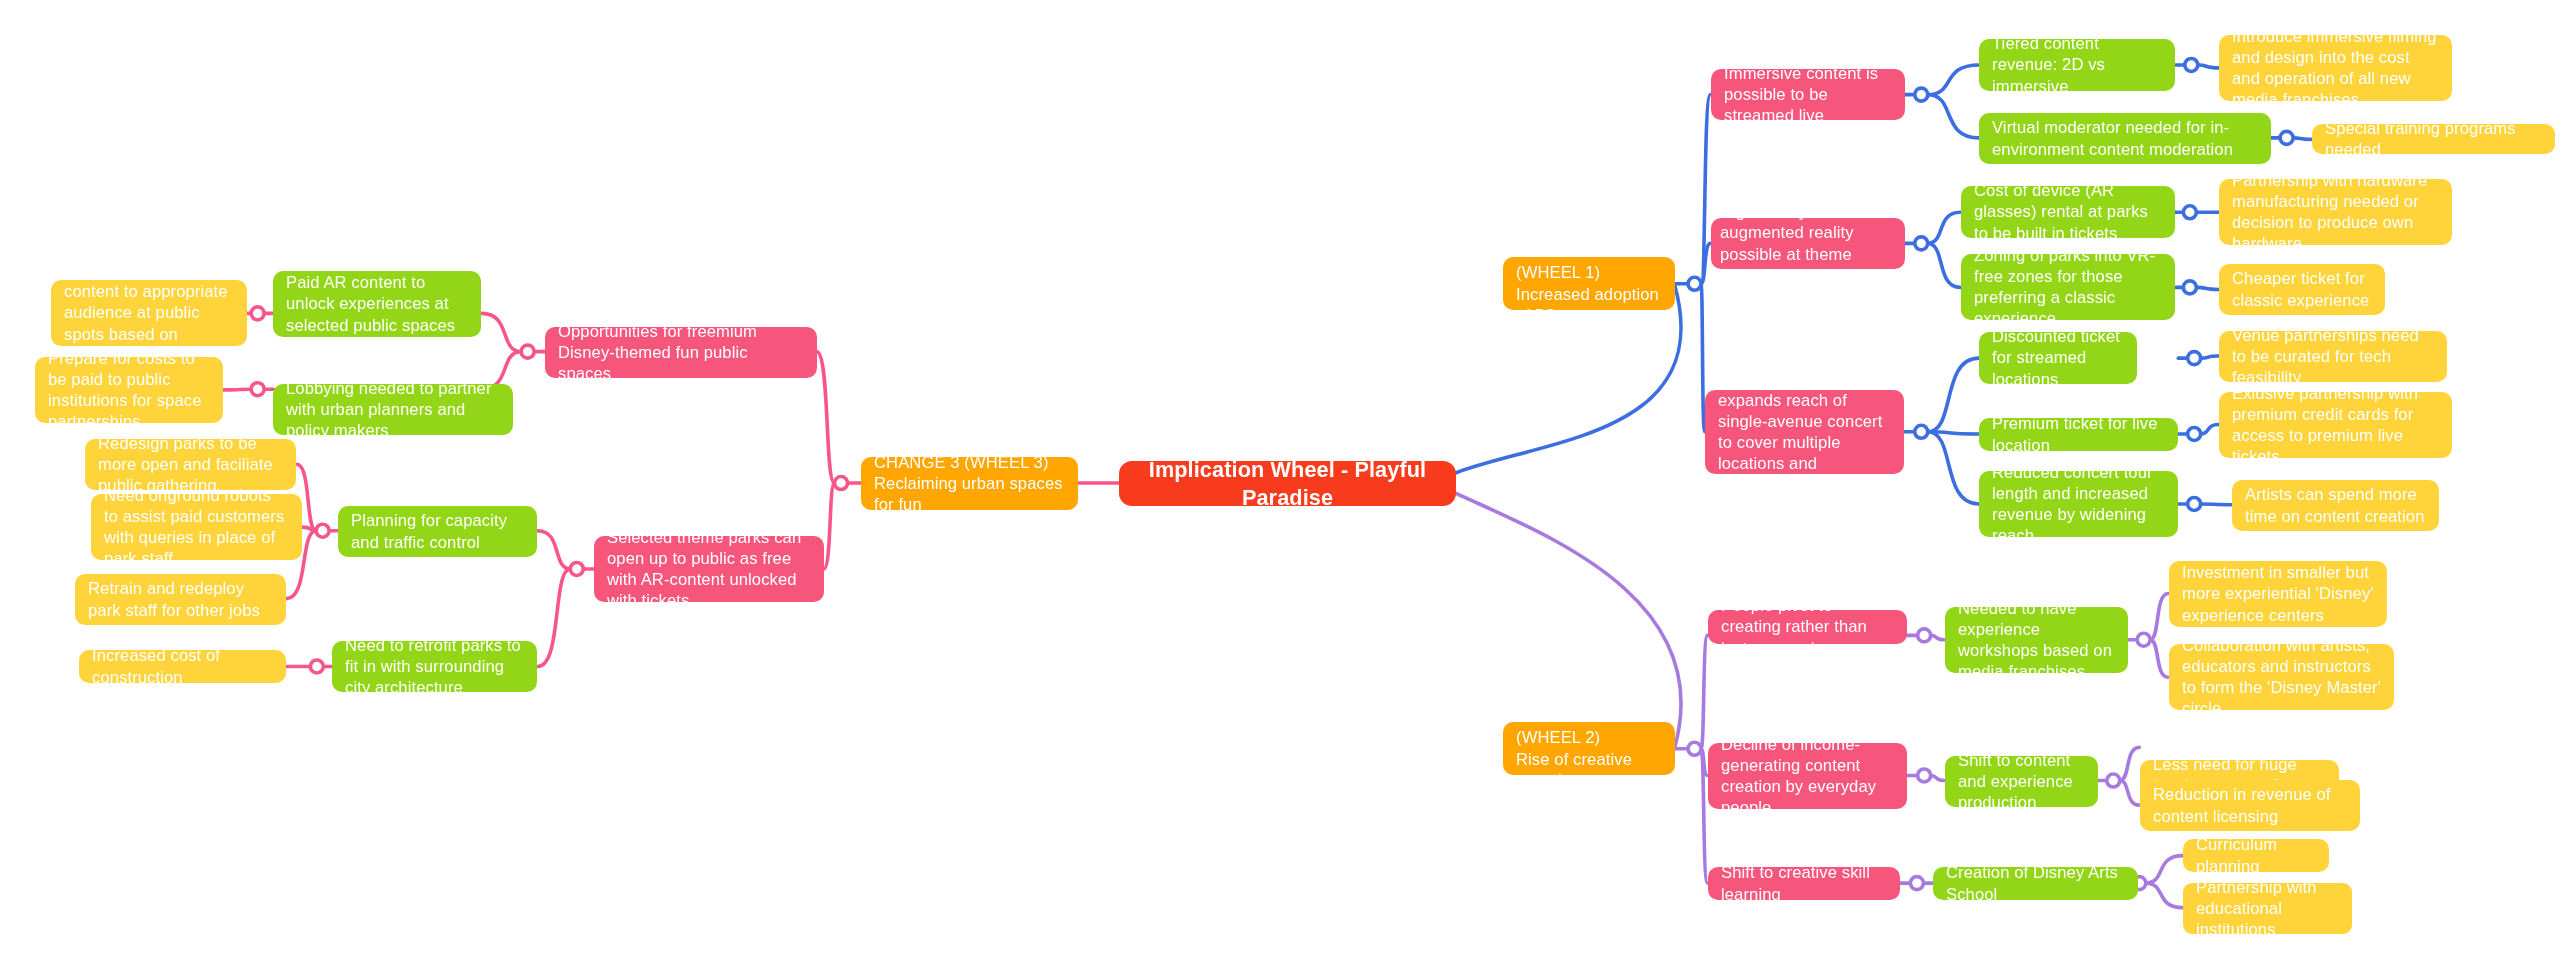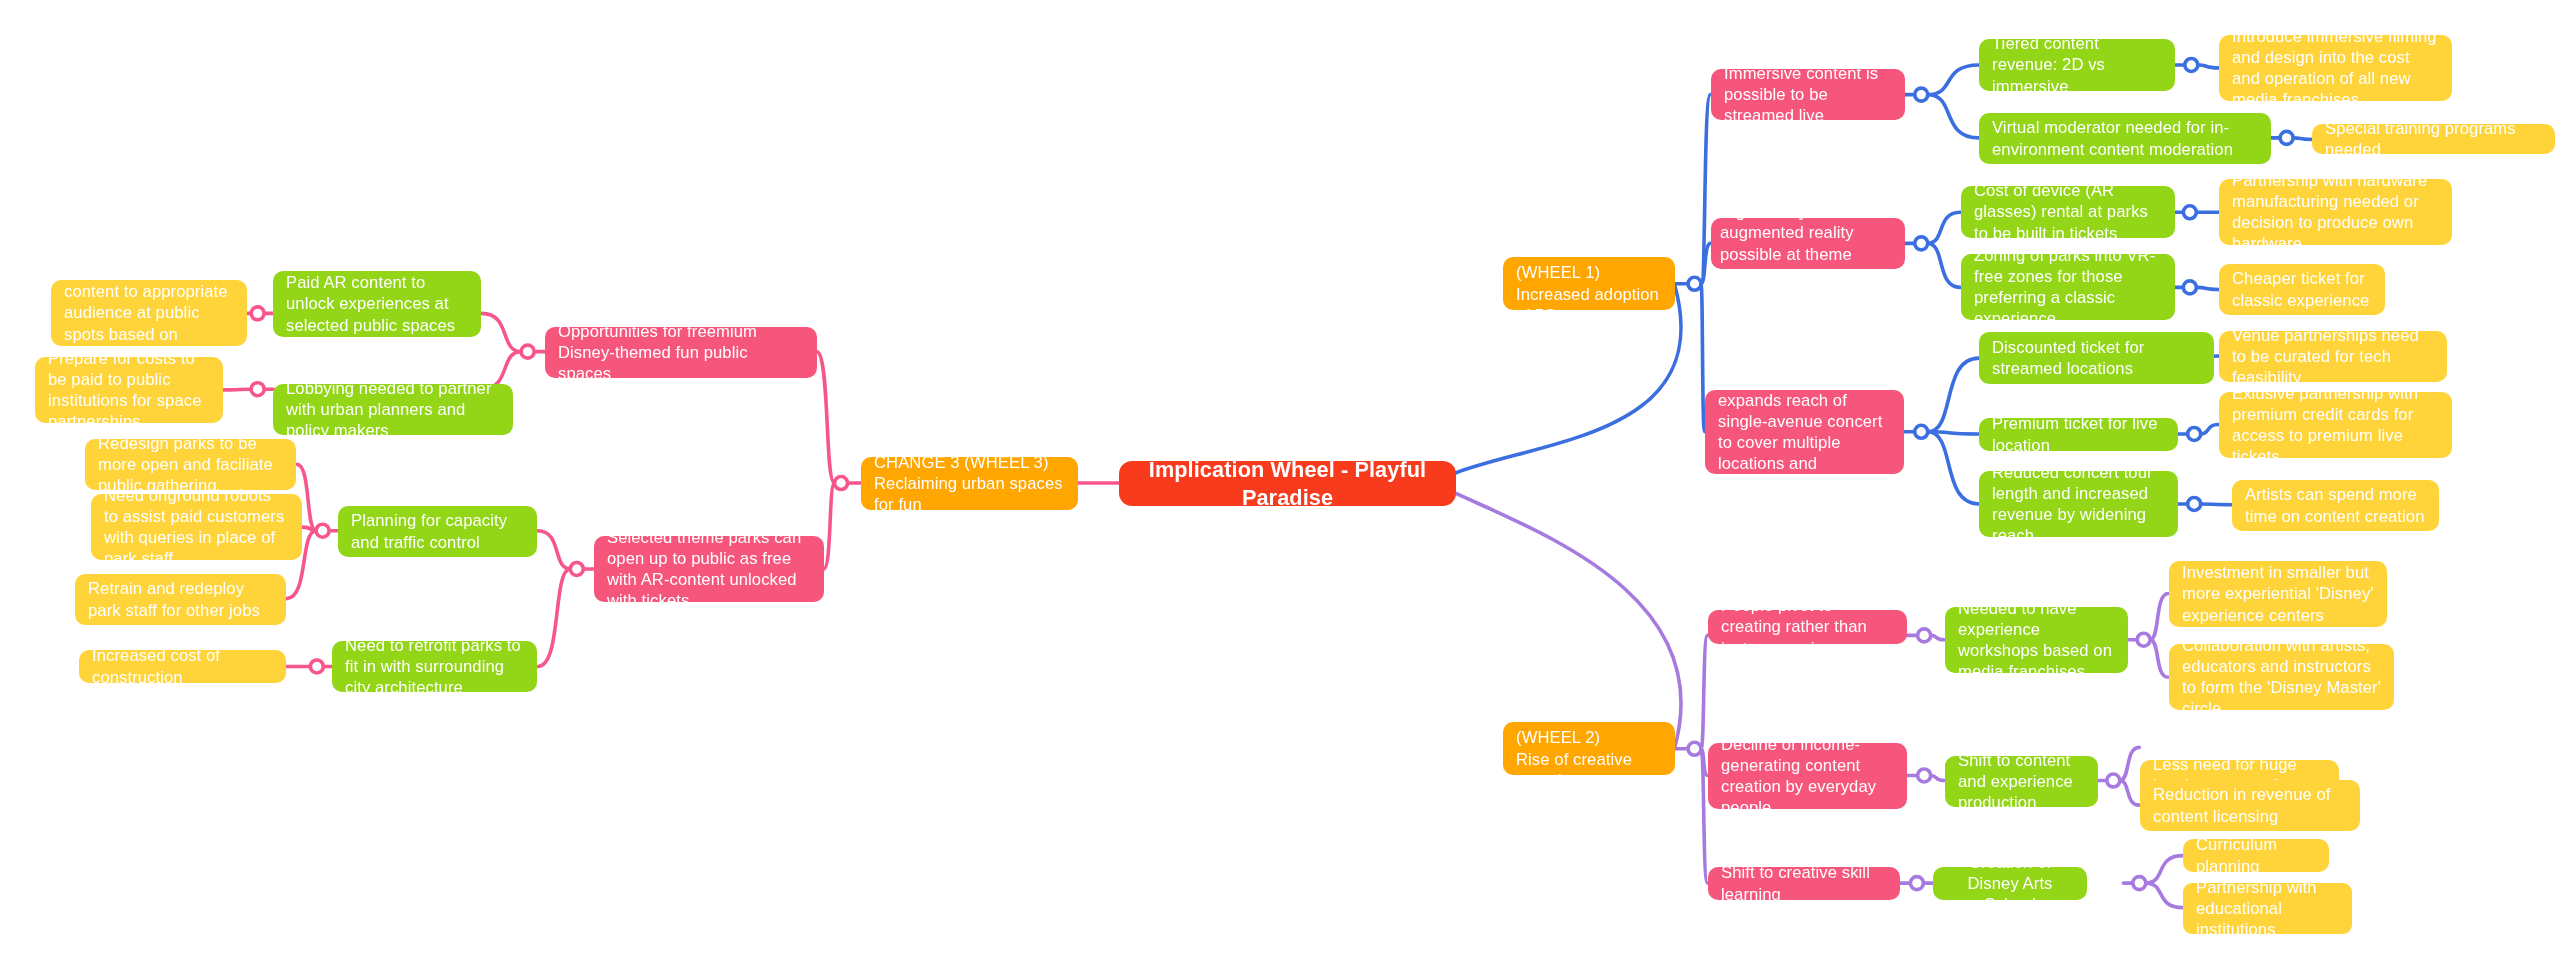--- a/index.html
+++ b/index.html
@@ -171,21 +171,21 @@
   <div class="node pink" style="left:1711px; top:218px; width:194px; height:51px;padding-left:9px;">High fidelity augmented reality possible at theme parks</div>
 
   <div class="node green" style="left:1961px; top:186px; width:214px; height:52px;">Cost of device (AR glasses) rental at parks to be built in tickets</div>
   <div class="node yellow" style="left:2219px; top:179px; width:233px; height:66px;">Partnership with hardware manufacturing needed or decision to produce own hardware</div>
 
   <div class="node green" style="left:1961px; top:254px; width:214px; height:66px;">Zoning of parks into VR-free zones for those preferring a classic experience</div>
   <div class="node yellow" style="left:2219px; top:264px; width:166px; height:51px;">Cheaper ticket for classic experience</div>
 
   <div class="node pink" style="left:1705px; top:390px; width:199px; height:84px;">3D concert streaming expands reach of single-avenue concert to cover multiple locations and timezones</div>
 
-  <div class="node green" style="left:1979px; top:332px; width:235px; height:52px;">Discounted ticket for streamed locations</div>
+  <div class="node green" style="left:1979px; top:332px; width:158px; height:52px;">Discounted ticket for streamed locations</div>
   <div class="node yellow" style="left:2219px; top:331px; width:228px; height:51px;">Venue partnerships need to be curated for tech feasibility</div>
 
   <div class="node green" style="left:1979px; top:418px; width:199px; height:33px;">Premium ticket for live location</div>
   <div class="node yellow" style="left:2219px; top:392px; width:233px; height:66px;">Exlusive partnership with premium credit cards for access to premium live tickets</div>
 
   <div class="node green" style="left:1979px; top:471px; width:199px; height:66px;">Reduced concert tour length and increased revenue by widening reach</div>
   <div class="node yellow" style="left:2232px; top:480px; width:207px; height:51px;">Artists can spend more time on content creation</div>
 
   <div class="node change" style="left:1503px; top:722px; width:172px; height:53px;">CHANGE 2 (WHEEL 2)
 Rise of creative pursuits</div>
@@ -194,21 +194,21 @@
   <div class="node green" style="left:1945px; top:607px; width:183px; height:66px;">Needed to have experience workshops based on media franchises</div>
   <div class="node yellow" style="left:2169px; top:561px; width:218px; height:66px;">Investment in smaller but more experiential 'Disney' experience centers</div>
   <div class="node yellow" style="left:2169px; top:644px; width:225px; height:66px;">Collaboration with artists, educators and instructors to form the 'Disney Master' circle</div>
 
   <div class="node pink" style="left:1708px; top:743px; width:199px; height:66px;">Decline of income-generating content creation by everyday people</div>
   <div class="node green" style="left:1945px; top:756px; width:153px; height:51px;">Shift to content and experience production</div>
   <div class="node yellow" style="left:2140px; top:760px; width:199px; height:51px;">Less need for huge legal team to enforce copyright</div>
   <div class="node yellow" style="left:2140px; top:780px; width:220px; height:51px;">Reduction in revenue of content licensing</div>
 
   <div class="node pink" style="left:1708px; top:867px; width:192px; height:33px;">Shift to creative skill learning</div>
-  <div class="node green" style="left:1933px; top:867px; width:154px; height:33px;text-align:center;">Creation of Disney Arts School</div>
+  <div class="node green" style="left:1933px; top:867px; width:205px; height:33px;">Creation of Disney Arts School</div>
   <div class="node yellow" style="left:2183px; top:839px; width:146px; height:33px;">Curriculum planning</div>
   <div class="node yellow" style="left:2183px; top:883px; width:169px; height:51px;border-radius:9px;">Partnership with educational institutions</div>
 
   <div class="node change" style="left:861px; top:457px; width:217px; height:53px;">CHANGE 3 (WHEEL 3)
 Reclaiming urban spaces for fun</div>
 
   <div class="node pink" style="left:545px; top:327px; width:272px; height:51px;">Opportunities for freemium Disney-themed fun public spaces</div>
 
   <div class="node green" style="left:273px; top:271px; width:208px; height:66px;">Paid AR content to unlock experiences at selected public spaces</div>
   <div class="node yellow" style="left:51px; top:280px; width:196px; height:66px;">Need to age-gate content to appropriate audience at public spots based on individual</div>

